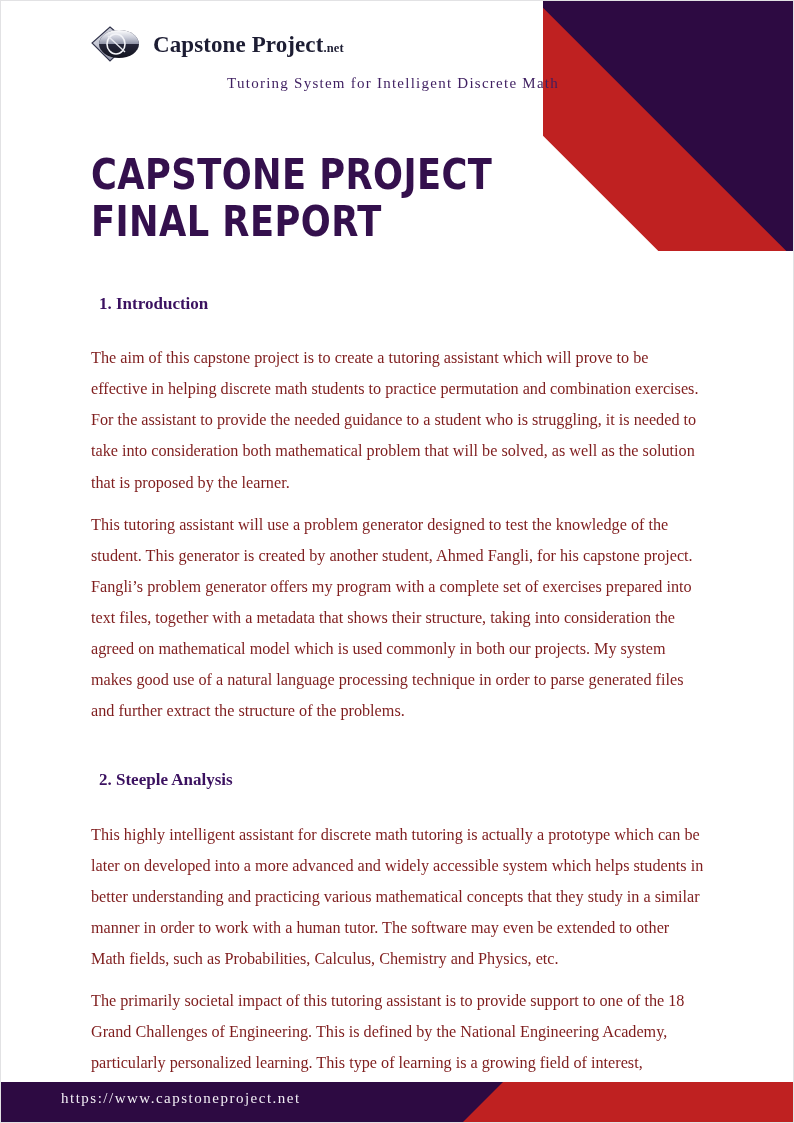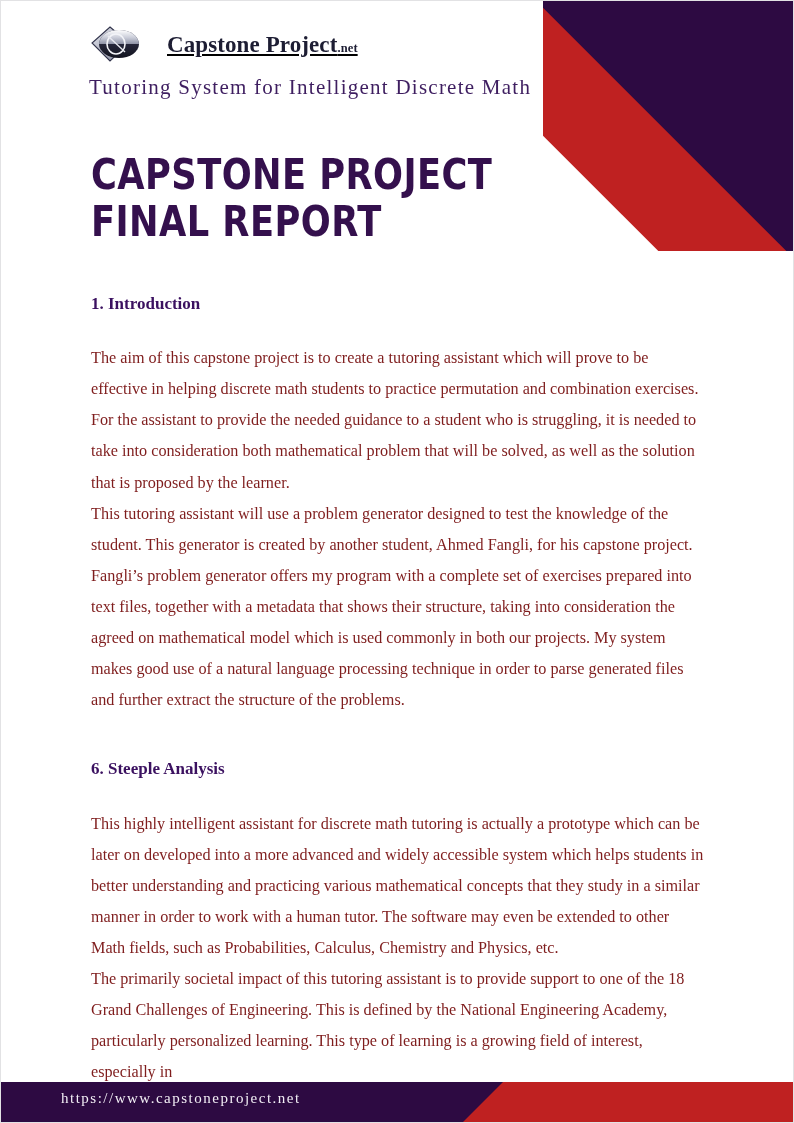--- a/index.html
+++ b/index.html
@@ -54,23 +54,22 @@
   
   .brand {
     position: absolute;
     left: 88px;
     top: 22px;
     width: 470px;
   }
   .brand-row {
     display: flex;
     align-items: center;
-    gap: 24px;
+    gap: 10px;
     height: 42px;
-    text-decoration: underline;
   }
   .brand-logo {
     width: 54px;
     height: 40px;
     flex: 0 0 auto;
     display: block;
   }
   .brand-word {
     font-family: "Liberation Serif", serif;
     font-weight: bold;
@@ -81,24 +80,25 @@
     line-height: 1;
   }
   .brand-tld {
     font-size: 12.5px;
     font-weight: bold;
     color: #1d1d33;
   }
   .brand-sub {
     margin-top: 10px;
     font-family: "Liberation Serif", serif;
-    font-size: 21px;
+    font-size: 15px;
     color: #3e1e60;
     letter-spacing: 1.25px;
     white-space: nowrap;
+    text-align: right;
   }
 
   
   .doc-title {
     position: absolute;
     left: 90px;
     top: 150px;
     color: #34104d;
     font-family: "DejaVu Sans", sans-serif;
     font-weight: bold;
@@ -115,34 +115,34 @@
   .content {
     position: absolute;
     left: 90px;
     top: 292px;
     width: 616px;
   }
   .section-heading {
     font-family: "Liberation Serif", serif;
     font-size: 17px;
     color: #3b1160;
-    margin: 0 0 28px 0;
+    margin: 0 0 28px 8px;
     line-height: 1.3;
   }
   .section-heading.spaced-top { margin-top: 42px; }
 
   p.body-text {
     font-family: "Liberation Serif", serif;
     font-size: 16.2px;
     line-height: 1.92;
     color: #7f1d1d;
     margin: 0;
     text-align: left;
   }
-  p.body-text + p.body-text { margin-top: 0; }
+  p.body-text + p.body-text { margin-top: 11px; }
 
   
   .footer {
     position: absolute;
     left: 0;
     right: 0;
     bottom: 0;
     height: 40px;
     overflow: hidden;
   }
@@ -217,21 +217,21 @@
     <span class="line">Capstone Project</span>
     <span class="line">Final Report</span>
   </div>
 
   <div class="content">
 
     <h2 class="section-heading">1. Introduction</h2>
     <p class="body-text">The aim of this capstone project is to create a tutoring assistant which will prove to be effective in helping discrete math students to practice permutation and combination exercises. For the assistant to provide the needed guidance to a student who is struggling, it is needed to take into consideration both mathematical problem that will be solved, as well as the solution that is proposed by the learner.</p>
     <p class="body-text">This tutoring assistant will use a problem generator designed to test the knowledge of the student. This generator is created by another student, Ahmed Fangli, for his capstone project. Fangli’s problem generator offers my program with a complete set of exercises prepared into text files, together with a metadata that shows their structure, taking into consideration the agreed on mathematical model which is used commonly in both our projects. My system makes good use of a natural language processing technique in order to parse generated files and further extract the structure of the problems.</p>
 
-    <h2 class="section-heading spaced-top">6. Steeple Analysis</h2>
+    <h2 class="section-heading spaced-top">2. Steeple Analysis</h2>
     <p class="body-text">This highly intelligent assistant for discrete math tutoring is actually a prototype which can be later on developed into a more advanced and widely accessible system which helps students in better understanding and practicing various mathematical concepts that they study in a similar manner in order to work with a human tutor. The software may even be extended to other Math fields, such as Probabilities, Calculus, Chemistry and Physics, etc.</p>
     <p class="body-text">The primarily societal impact of this tutoring assistant is to provide support to one of the 18 Grand Challenges of Engineering. This is defined by the National Engineering Academy, particularly personalized learning. This type of learning is a growing field of interest, especially in</p>
 
   </div>
 
   <div class="footer">
     <div class="footer-purple"></div>
     <div class="footer-red"></div>
     <div class="footer-url">https://www.capstoneproject.net</div>
   </div>

